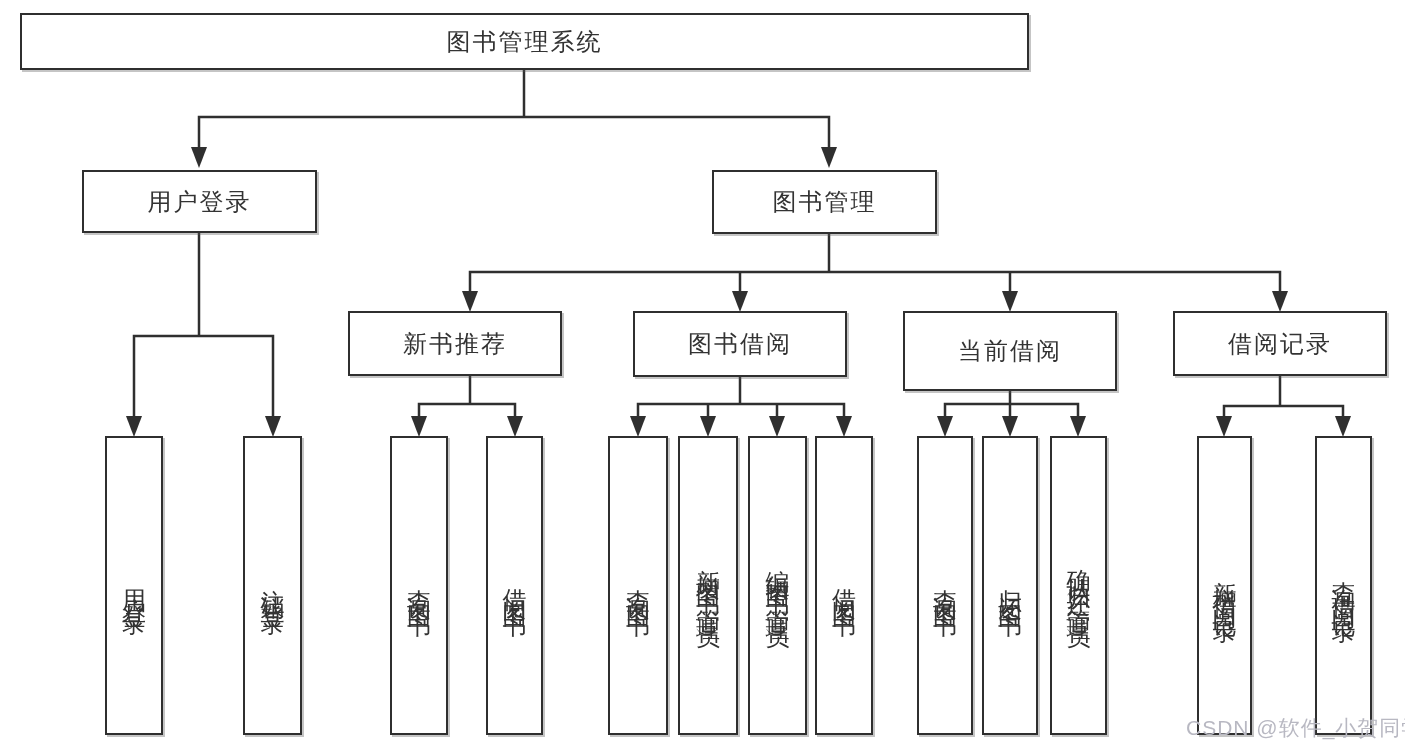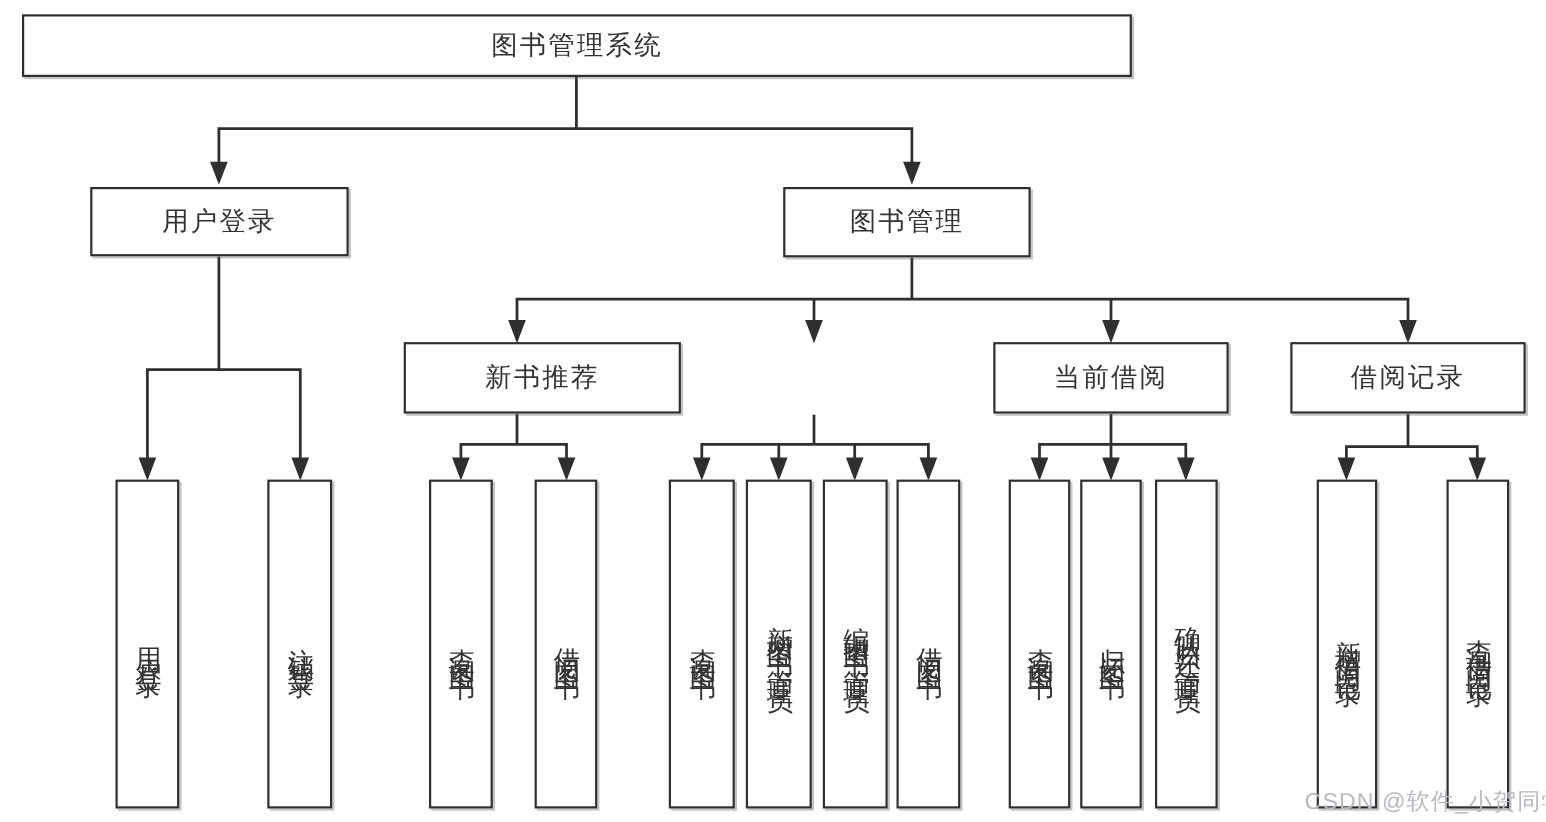--- a/index.html
+++ b/index.html
@@ -119,24 +119,27 @@
     <span>图书管理系统</span>
   </div>
 
   <div class="node" style="left:82px;top:170px;width:235px;height:63px;">
     <span>用户登录</span>
   </div>
   <div class="node" style="left:712px;top:170px;width:225px;height:64px;">
     <span>图书管理</span>
   </div>
 
-  <div class="node" style="left:367px;top:311px;width:252px;height:65px;">
+  <div class="node" style="left:348px;top:311px;width:214px;height:65px;">
     <span>新书推荐</span>
   </div>
-  <div class="node" style="left:903px;top:311px;width:214px;height:65px;">
+  <div class="node" style="left:633px;top:311px;width:214px;height:66px;">
+    <span>图书借阅</span>
+  </div>
+  <div class="node" style="left:903px;top:311px;width:214px;height:80px;">
     <span>当前借阅</span>
   </div>
   <div class="node" style="left:1173px;top:311px;width:214px;height:65px;">
     <span>借阅记录</span>
   </div>
 
   <div class="node leaf" style="left:105px;top:436px;width:58px;height:299px;">
     <span>用户登录</span>
   </div>
   <div class="node leaf" style="left:243px;top:436px;width:59px;height:299px;">

